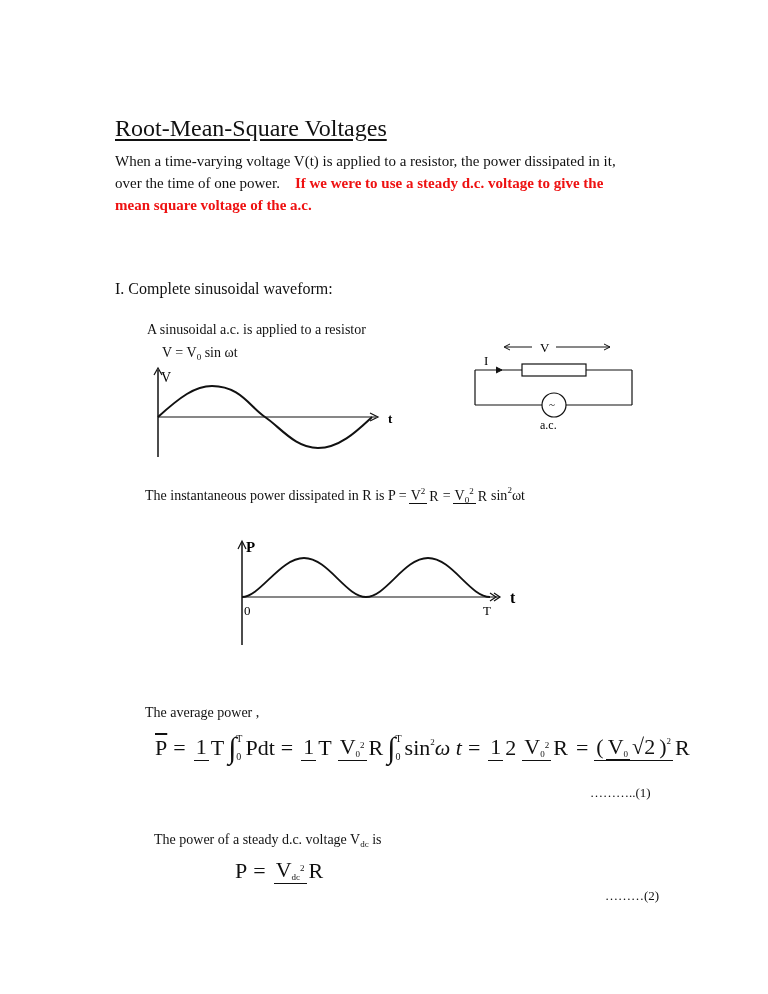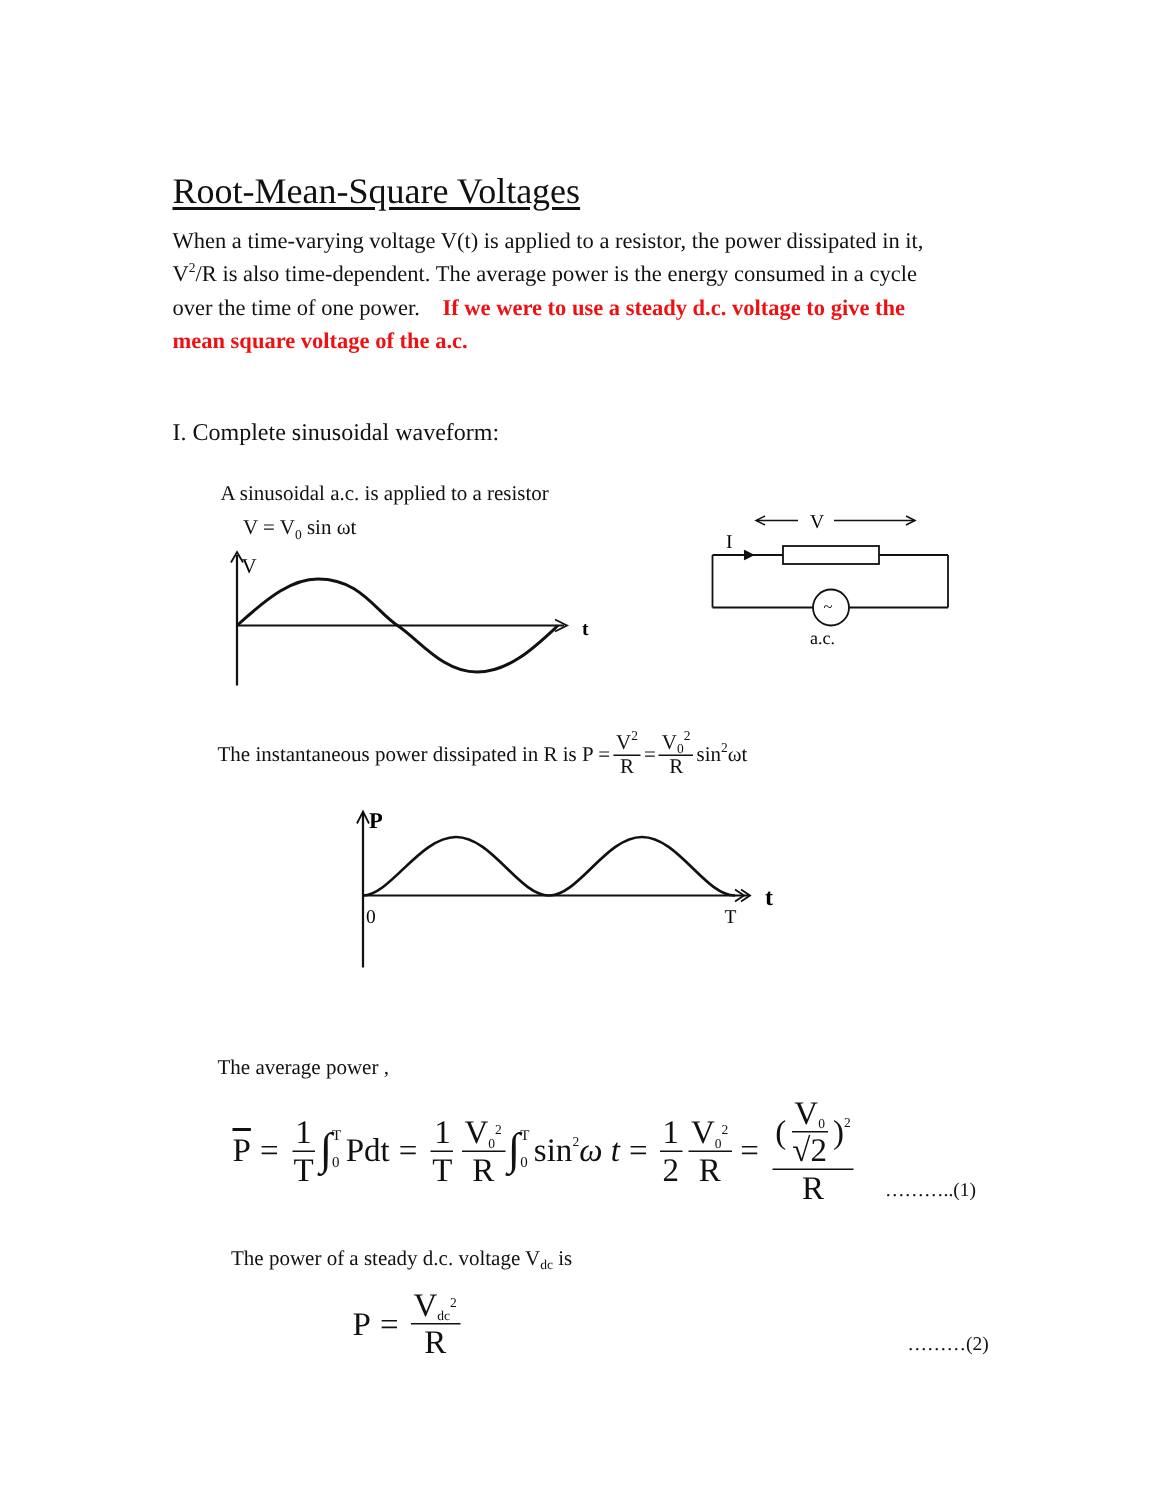--- a/index.html
+++ b/index.html
@@ -7,35 +7,34 @@
            font-family: "Liberation Serif", "DejaVu Serif", serif; color: #111; }
     .abs { position: absolute; }
     .title { left: 115px; top: 95px; font-size: 24px; text-decoration: underline; text-underline-offset: 3px; white-space: nowrap; margin-top: 20px; }
     .para { left: 115px; top: 150px; width: 560px; font-size: 15px; line-height: 22px; }
     .para p { margin: 0; white-space: nowrap; }
     .red { color: #ee1111; font-weight: bold; }
     .h2 { left: 115px; top: 280px; font-size: 16px; white-space: nowrap; }
     .txt { font-size: 14px; white-space: nowrap; }
     .sup { font-size: 9px; position: relative; top: -6px; }
     .sub { font-size: 9px; position: relative; top: 3px; }
-    .frac { display: inline-flex; flex-direction: column; align-items: center; vertical-align: middle; margin: 0 2px; }
+    .frac { display: inline-flex; align-items: center; vertical-align: middle; margin: 0 2px; }
     .frac .num { border-bottom: 1px solid #111; padding: 0 2px; line-height: 1.1; }
     .frac .den { padding: 0 2px; line-height: 1.1; }
     .eq { font-size: 22px; white-space: nowrap; }
     .dots { font-size: 13px; white-space: nowrap; }
     svg text { font-family: "Liberation Serif", "DejaVu Serif", serif; }
   </style>
 </head>
 <body>
 
 <div class="abs title">Root-Mean-Square Voltages</div>
 
 <div class="abs para">
   <p>When a time-varying voltage V(t) is applied to a resistor, the power dissipated in it,</p>
-  <p><span>V</span><span class="sup">2</span><span>/R is also time-dependent. The average power is the energy consumed in a cycle</span></p>
   <p><span>over the time of one power.</span>&nbsp;&nbsp;&nbsp;&nbsp;<span class="red">If we were to use a steady d.c. voltage to give the</span></p>
   <p class="red">mean square voltage of the a.c.</p>
 </div>
 
 <div class="abs h2">I. Complete sinusoidal waveform:</div>
 
 <div class="abs txt" style="left:147px; top:322px;">A sinusoidal a.c. is applied to a resistor</div>
 <div class="abs txt" style="left:162px; top:345px;">
   <span>V = V</span><span class="sub">0</span><span> sin ωt</span>
 </div>

